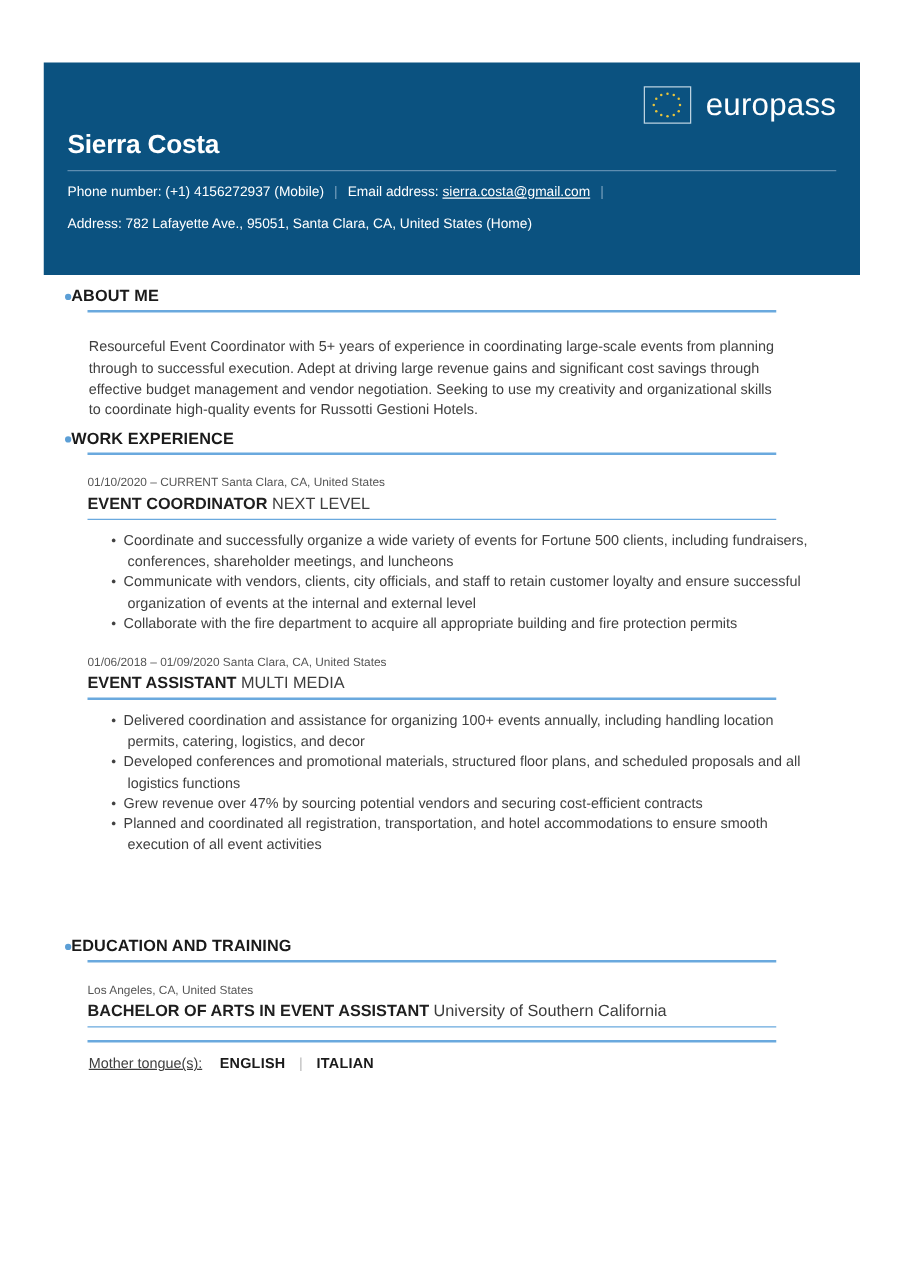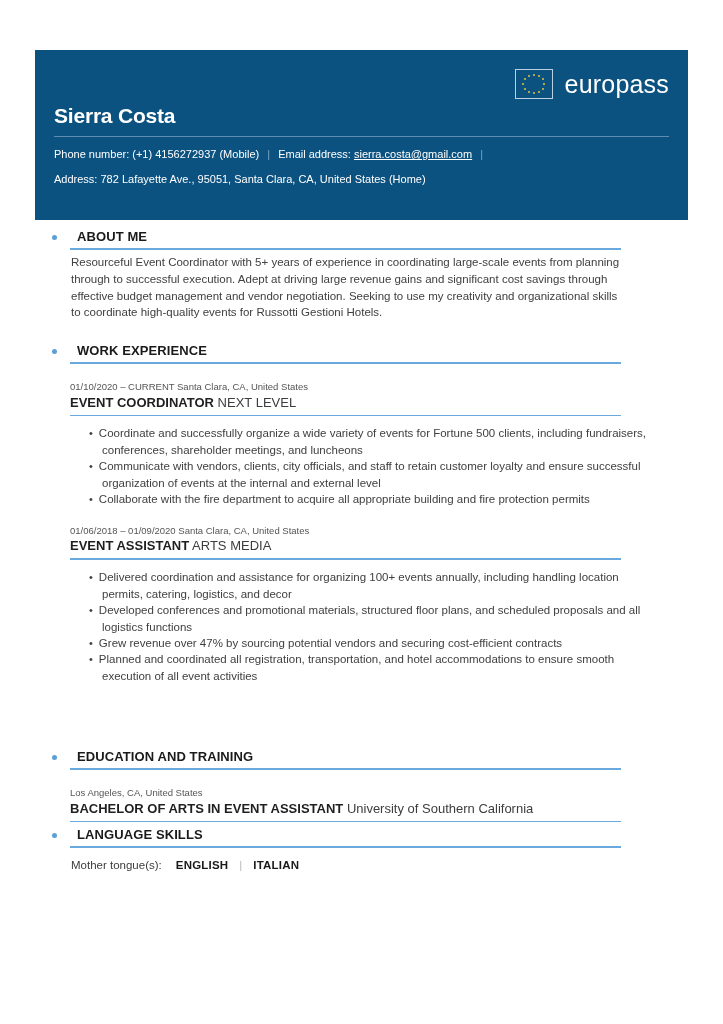--- a/index.html
+++ b/index.html
@@ -93,21 +93,21 @@
 
   
   .section {
     position: absolute;
     left: 52px;
     width: 636px;
   }
   .section-head {
     display: flex;
     align-items: center;
-    gap: 20px;
+    gap: 0;
   }
   .sec-dot {
     width: 5px;
     height: 5px;
     border-radius: 50%;
     background: #5c9fd6;
     flex: 0 none;
   }
   .sec-title {
     font-size: 13px;
@@ -119,21 +119,21 @@
   .sec-rule {
     margin-left: 18px;
     margin-top: 4px;
     height: 2px;
     width: 551px;
     background: #6aa9de;
   }
 
   .body-text {
     margin-left: 19px;
-    margin-top: 4px;
+    margin-top: 20px;
     font-size: 11.5px;
     line-height: 1.45;
     color: #404040;
     width: 552px;
   }
 
   
   .entry { margin-left: 18px; }
   .entry-meta {
     font-size: 9.5px;
@@ -180,21 +180,21 @@
 
   
   .lang-row {
     margin-left: 19px;
     margin-top: 11px;
     font-size: 11.5px;
     color: #3d3d3d;
     display: flex;
     align-items: baseline;
   }
-  .lang-label { color: #3d3d3d; }
+  .lang-label { color: #3d3d3d; text-decoration: underline; }
   .lang-name {
     font-weight: bold;
     color: #1a1a1a;
     font-size: 11.5px;
     letter-spacing: 0.2px;
     margin-left: 14px;
   }
   .lang-div {
     color: #b9b9b9;
     margin-left: 11px;
@@ -270,21 +270,21 @@
         <li>Coordinate and successfully organize a wide variety of events for Fortune 500 clients, including fundraisers, conferences, shareholder meetings, and luncheons</li>
         <li>Communicate with vendors, clients, city officials, and staff to retain customer loyalty and ensure successful organization of events at the internal and external level</li>
         <li>Collaborate with the fire department to acquire all appropriate building and fire protection permits</li>
       </ul>
     </div>
 
     <div class="entry" style="margin-top:17px">
       <div class="entry-meta">01/06/2018 – 01/09/2020 Santa Clara, CA, United States</div>
       <div class="entry-title">
         <b>EVENT ASSISTANT</b>
-        <span>ARTS MEDIA</span>
+        <span>MULTI MEDIA</span>
       </div>
       <div class="entry-rule"></div>
       <ul class="bullets">
         <li>Delivered coordination and assistance for organizing 100+ events annually, including handling location permits, catering, logistics, and decor</li>
         <li>Developed conferences and promotional materials, structured floor plans, and scheduled proposals and all logistics functions</li>
         <li>Grew revenue over 47% by sourcing potential vendors and securing cost-efficient contracts</li>
         <li>Planned and coordinated all registration, transportation, and hotel accommodations to ensure smooth execution of all event activities</li>
       </ul>
     </div>
   </div>
@@ -300,24 +300,20 @@
       <div class="entry-meta">Los Angeles, CA, United States</div>
       <div class="entry-title">
         <b>BACHELOR OF ARTS IN EVENT ASSISTANT</b>
         <span>University of Southern California</span>
       </div>
       <div class="entry-rule"></div>
     </div>
   </div>
 
   <div class="section" style="top:828px">
-    <div class="section-head">
-      <span class="sec-dot"></span>
-      <span class="sec-title">LANGUAGE SKILLS</span>
-    </div>
     <div class="sec-rule"></div>
 
     <div class="lang-row">
       <span class="lang-label">Mother tongue(s):</span>
       <span class="lang-name">ENGLISH</span>
       <span class="lang-div">|</span>
       <span class="lang-name" style="margin-left:11px">ITALIAN</span>
     </div>
   </div>
 

